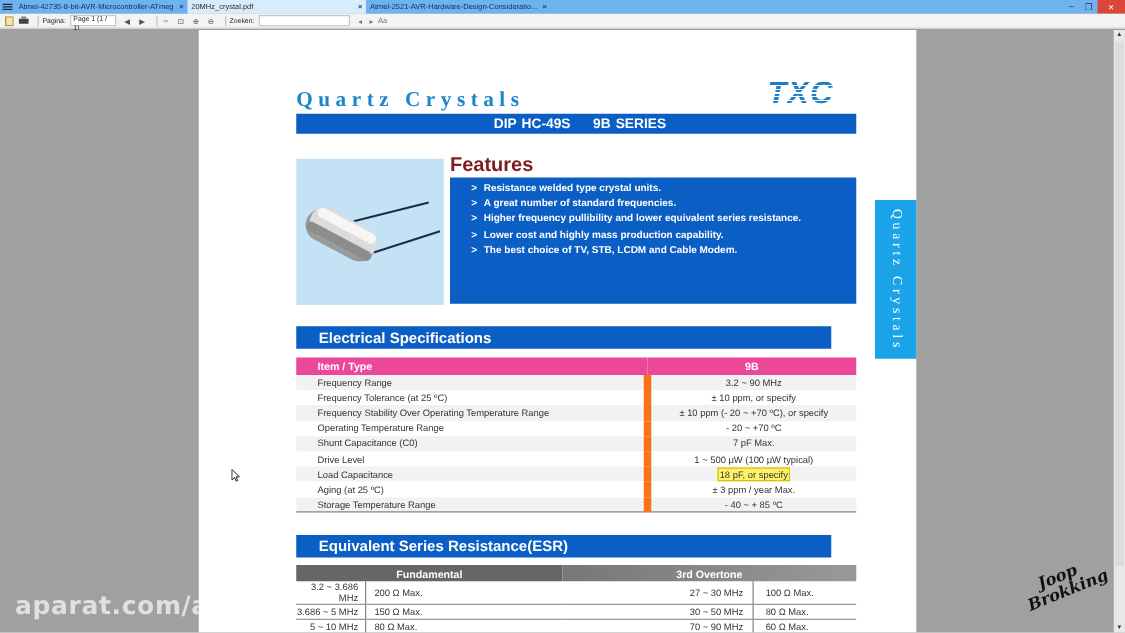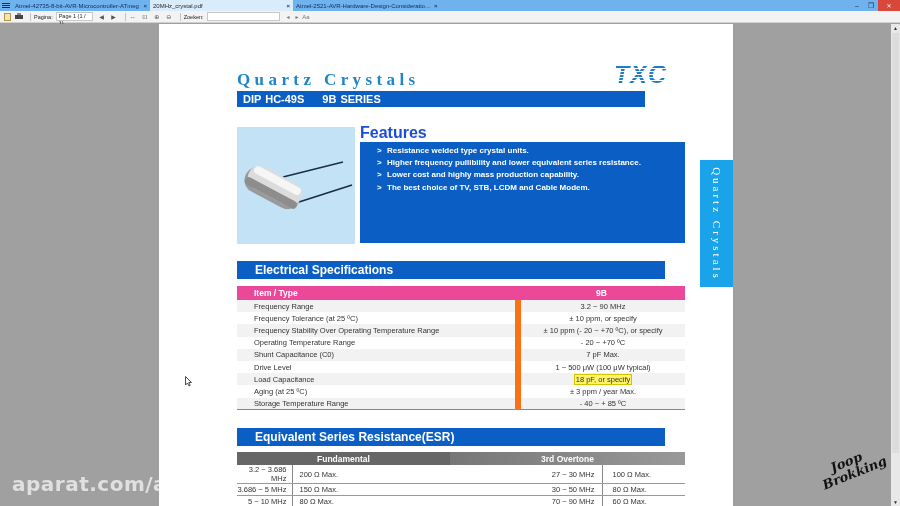--- a/index.html
+++ b/index.html
@@ -37,25 +37,25 @@
   .scroll-up, .scroll-down { position: absolute; left: 0; width: 9px; height: 8px; font-size: 5px; color: #333; text-align: center; line-height: 8px; }
   .scroll-up { top: 0; }
   .scroll-down { bottom: 0; }
   .scroll-thumb { position: absolute; left: 1px; top: 9px; width: 7px; height: 420px; background: #dcdcdc; }
 
   .page { position: absolute; left: 159px; top: 0; width: 574px; height: 500px; background: #fff; }
 
   .qc-title { position: absolute; left: 78px; top: 46px; font-family: "Liberation Serif", serif; font-weight: bold; font-size: 17px; letter-spacing: 4.4px; color: #1e86c8; }
   .txc-logo { position: absolute; left: 455px; top: 36px; font-family: "Liberation Sans", sans-serif; font-weight: bold; font-style: italic; font-size: 25px; color: #1d7ec6; letter-spacing: 1px;
     background: repeating-linear-gradient(to bottom, #1d7ec6 0, #1d7ec6 2px, #fff 2px, #fff 3px); -webkit-background-clip: text; background-clip: text; color: transparent; }
-  .series-bar { position: absolute; left: 78px; top: 67px; width: 408px; height: 16px; background: #0a5ec4; color: #fff; font-weight: bold; font-size: 11px; line-height: 16px; padding-left: 6px; word-spacing: 1px; }
+  .series-bar { position: absolute; left: 78px; top: 67px; width: 448px; height: 16px; background: #0a5ec4; color: #fff; font-weight: bold; font-size: 11px; line-height: 16px; padding-left: 6px; word-spacing: 1px; text-align: center; }
   .series-bar .gap { display: inline-block; width: 18px; }
 
   .product-img { position: absolute; left: 78px; top: 103px; width: 118px; height: 117px; background: #c4e2f5; overflow: hidden; }
-  .features-title { position: absolute; left: 201px; top: 100px; font-size: 16px; font-weight: bold; color: #1d4ed8; }
+  .features-title { position: absolute; left: 201px; top: 100px; font-size: 16px; font-weight: bold; color: #7f1d1d; }
   .features-box { position: absolute; left: 201px; top: 118px; width: 325px; height: 101px; background: #0a5ec4; padding: 3px 0 0 17px; }
   .feature-item { font-size: 8px; font-weight: bold; color: #fff; height: 12.2px; line-height: 12.2px; white-space: nowrap; }
   .feature-item .gt { display: inline-block; width: 10px; }
 
   .side-tab { position: absolute; left: 541px; top: 136px; width: 33px; height: 127px; background: #1aa3e8; }
   .side-tab-text { position: absolute; left: 50%; top: 50%; transform: translate(-50%, -50%) rotate(90deg); white-space: nowrap; font-family: "Liberation Serif", serif; font-size: 11px; letter-spacing: 3px; color: #fff; }
 
   .section-bar { position: absolute; left: 78px; width: 428px; height: 18px; background: #0a5ec4; color: #fff; font-weight: bold; font-size: 12px; line-height: 18px; padding-left: 18px; }
   .elec-bar { top: 237px; }
   .esr-bar { top: 404px; }
@@ -159,20 +159,21 @@
           <rect x="5" y="48" width="60" height="26" rx="13" fill="#9a9a9a"></rect>
           <rect x="7" y="46" width="58" height="24" rx="12" fill="#dcdcdc"></rect>
           <rect x="10" y="48" width="52" height="8" rx="4" fill="#f6f6f6"></rect>
           <rect x="7" y="62" width="58" height="8" rx="4" fill="#8d8d8d"></rect>
         </g>
       </svg>
     </div>
     <div class="features-title">Features</div>
     <div class="features-box">
       <div class="feature-item"><span class="gt">&gt;</span><span>Resistance welded type crystal units.</span></div>
+      <div class="feature-item"><span class="gt">&gt;</span><span>A great number of standard frequencies.</span></div>
       <div class="feature-item"><span class="gt">&gt;</span><span>Higher frequency pullibility and lower equivalent series resistance.</span></div>
       <div class="feature-item"><span class="gt">&gt;</span><span>Lower cost and highly mass production capability.</span></div>
       <div class="feature-item"><span class="gt">&gt;</span><span>The best choice of TV, STB, LCDM and Cable Modem.</span></div>
     </div>
 
     <div class="side-tab">
       <div class="side-tab-text">Quartz Crystals</div>
     </div>
 
     <div class="section-bar elec-bar">Electrical Specifications</div>

